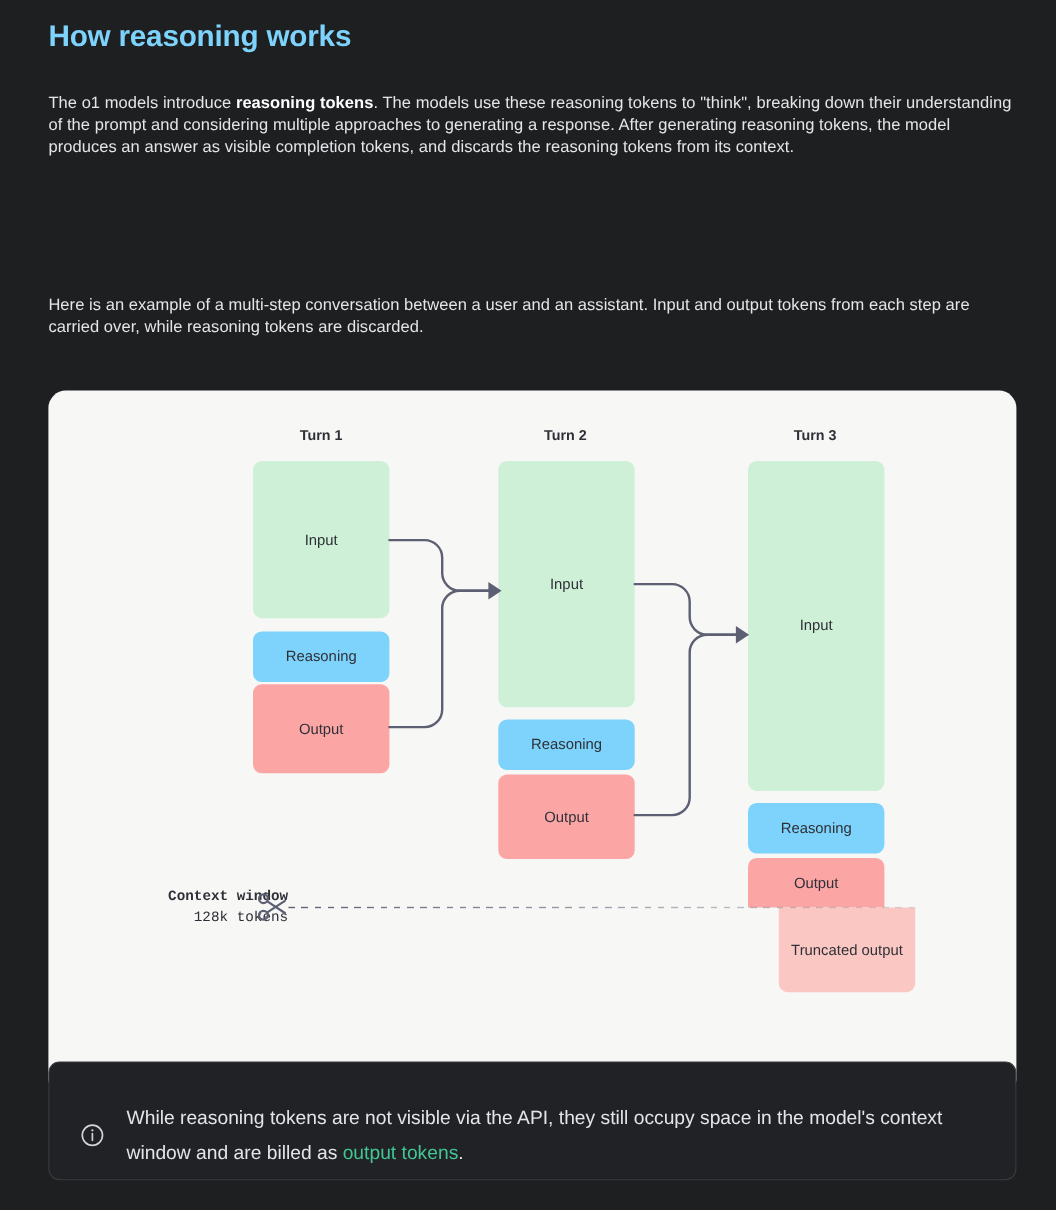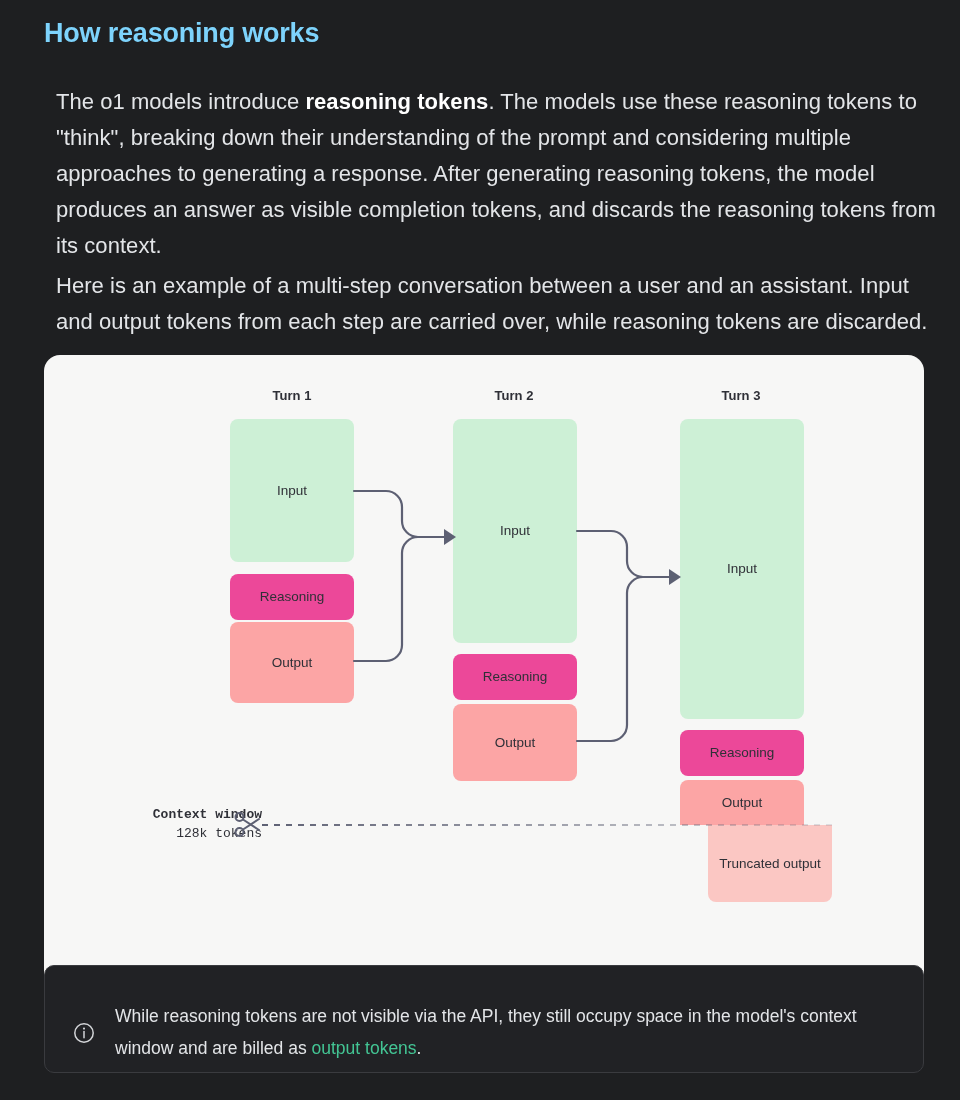--- a/index.html
+++ b/index.html
@@ -27,25 +27,25 @@
     top: 18px;
     font-size: 27px;
     font-weight: 700;
     color: #7dd3fc;
     letter-spacing: -0.2px;
   }
 
   
   .para {
     position: absolute;
-    left: 56px;
+    left: 44px;
     width: 882px;
     color: #e3e5e8;
-    font-size: 22px;
-    line-height: 36px;
+    font-size: 15px;
+    line-height: 20px;
     letter-spacing: 0.05px;
   }
   .para-1 { top: 84px; }
   .para-2 { top: 268px; }
   .para b { font-weight: 700; color: #ffffff; }
 
   
   .diagram-card {
     position: absolute;
     left: 44px;
@@ -70,21 +70,21 @@
     position: absolute;
     border-radius: 8px;
     display: flex;
     align-items: center;
     justify-content: center;
     font-size: 13.5px;
     color: #2f3037;
     line-height: 18px;
   }
   .tok-input     { background: #cdf0d6; }
-  .tok-reasoning { background: #ec4899; }
+  .tok-reasoning { background: #7dd3fc; }
   .tok-output    { background: #fca5a5; }
   .tok-truncated { background: #fbc7c3; margin-left: 28px; }
 
   
   .tok-output.clip-bottom   { border-bottom-left-radius: 0; border-bottom-right-radius: 0; }
   .tok-truncated.clip-top   { border-top-left-radius: 0; border-top-right-radius: 0; }
 
   
   .connector {
     position: absolute;

